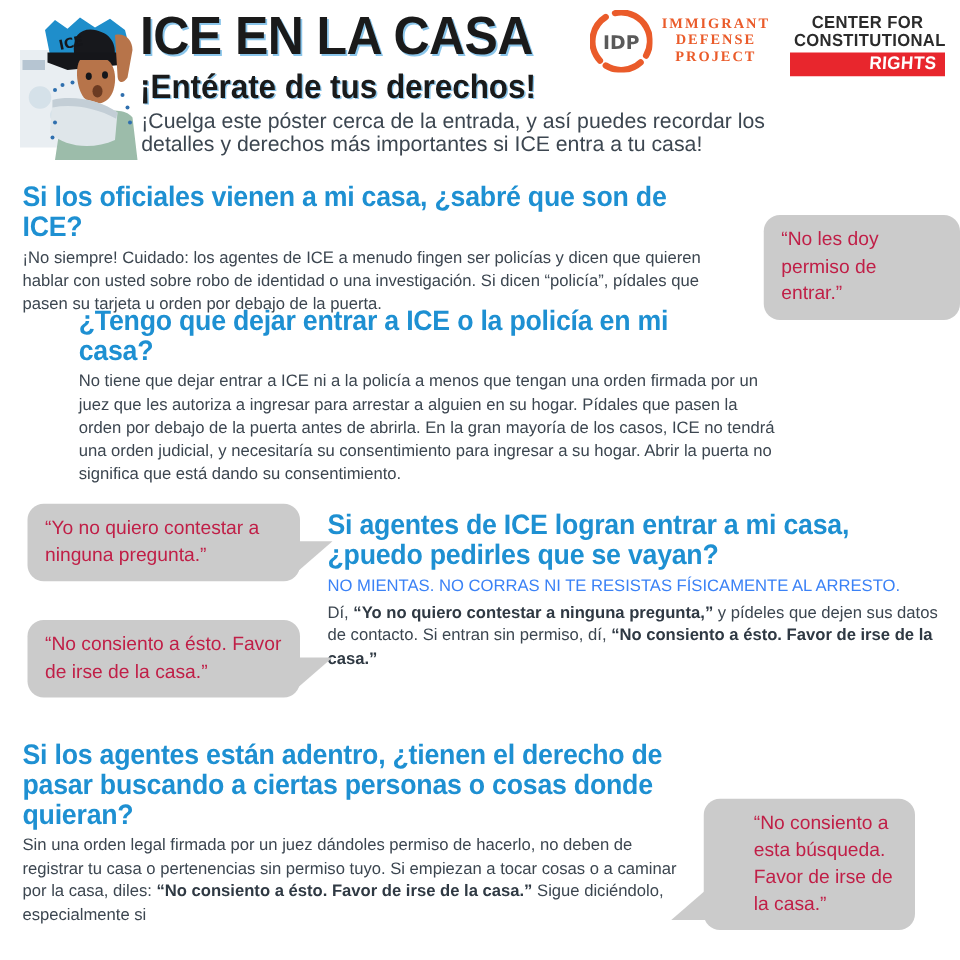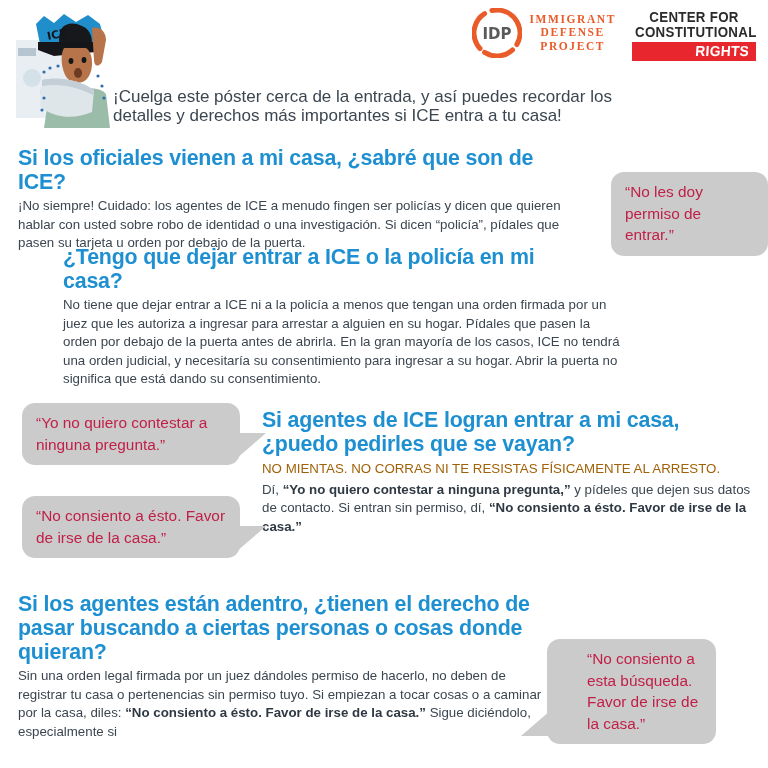--- a/index.html
+++ b/index.html
@@ -136,21 +136,21 @@
   .body-text {
     font-size: 13.3px;
     line-height: 18.6px;
     color: #3c4650;
     margin: 3px 0 0 0;
   }
   .body-text b { font-weight: bold; color: #2f3943; }
   .caps-text {
     font-size: 13.3px;
     line-height: 17.5px;
-    color: #a16207;
+    color: #3b82f6;
     margin: 4px 0 0 0;
   }
 
   .sec { position: absolute; }
   #sec-1 { left: 18px; top: 146px; width: 560px; }
   #sec-2 { left: 18px; top: 245px; width: 562px; margin-left: 45px; }
   #sec-3 { left: 262px; top: 408px; width: 496px; }
   #sec-4 { left: 18px; top: 592px; width: 540px; }
 
   
@@ -181,21 +181,21 @@
     left: -26px;
     bottom: 8px;
     border-top: 26px solid transparent;
     border-bottom: 0 solid transparent;
     border-right: 30px solid #cbcbcb;
   }
 
   #bub-1 { left: 611px; top: 172px; width: 157px; border-radius: 13px; }
   #bub-2 { left: 22px;  top: 403px; width: 218px; }
   #bub-3 { left: 22px;  top: 496px; width: 218px; }
-  #bub-4 { left: 547px; top: 639px; width: 169px; padding-left: 40px; }
+  #bub-4 { left: 563px; top: 639px; width: 169px; padding-left: 40px; }
 </style>
 </head>
 <body>
 
 <div class="header">
 
   <div class="illustration">
     <svg class="illu-svg" width="104" height="124" viewBox="0 0 104 124" xmlns="http://www.w3.org/2000/svg">
       <rect x="0" y="0" width="104" height="124" fill="#ffffff"></rect>
 
@@ -234,20 +234,24 @@
         <circle cx="30" cy="92" r="1.6"></circle>
           <circle cx="28" cy="104" r="1.6"></circle>
       </g>
 
       <g fill="#15161a" font-family="DejaVu Sans" font-size="11" font-weight="bold">
         <text x="34" y="34" transform="rotate(-12 34 34)">ICE</text>
       </g>
     </svg>
   </div>
 
+  <div class="title-block">
+    <div class="main-title">ICE EN LA CASA</div>
+    <div class="sub-title">¡Entérate de tus derechos!</div>
+  </div>
 
   <div class="intro">¡Cuelga este póster cerca de la entrada, y así puedes recordar los detalles y derechos más importantes si ICE entra a tu casa!</div>
 
   <div class="logos">
     <div class="idp-logo">
       <svg class="idp-mark" viewBox="0 0 50 50" xmlns="http://www.w3.org/2000/svg">
         <path d="M25 2 a23 23 0 1 1 -0.1 0" fill="none" stroke="#ea5b2a" stroke-width="5" stroke-linecap="round" stroke-dasharray="48 7 30 6 40 8"></path>
         <text x="25" y="31" text-anchor="middle" font-family="DejaVu Sans" font-size="15" font-weight="bold" fill="#5a5a5a">IDP</text>
       </svg>
       <div class="idp-words">

